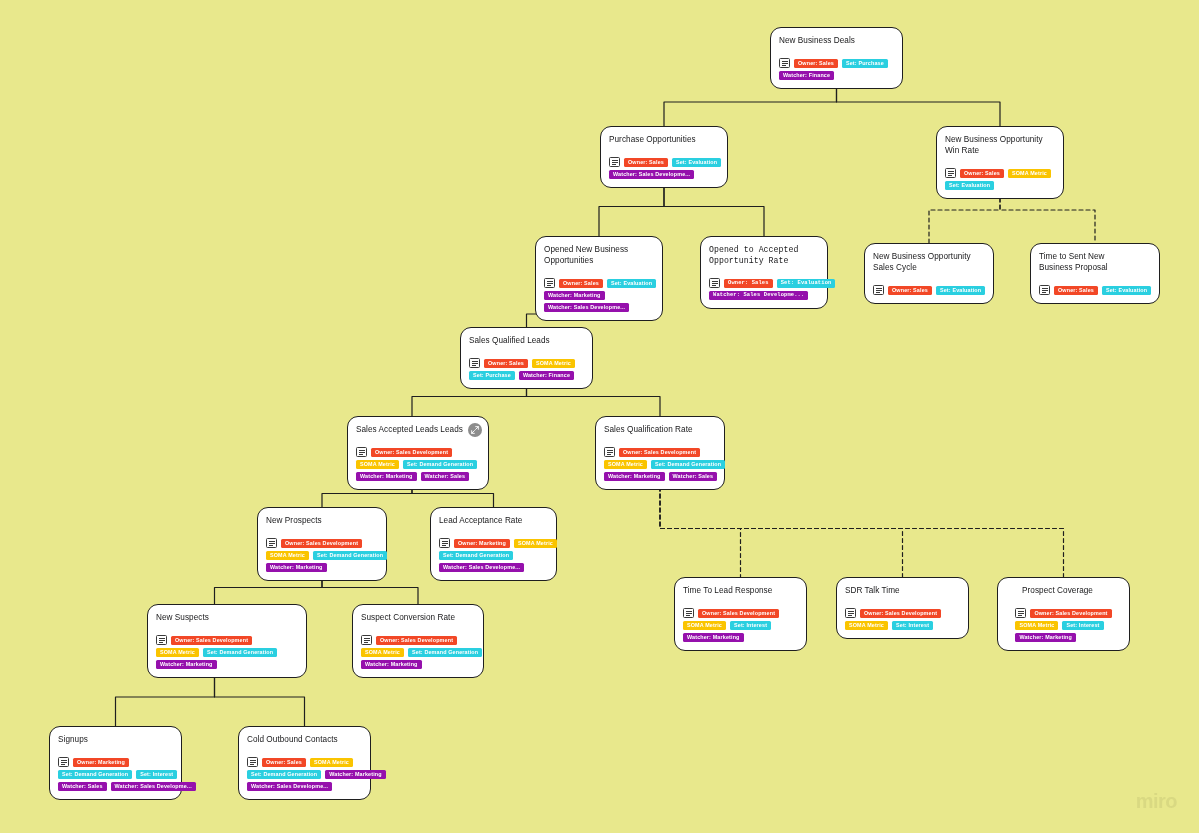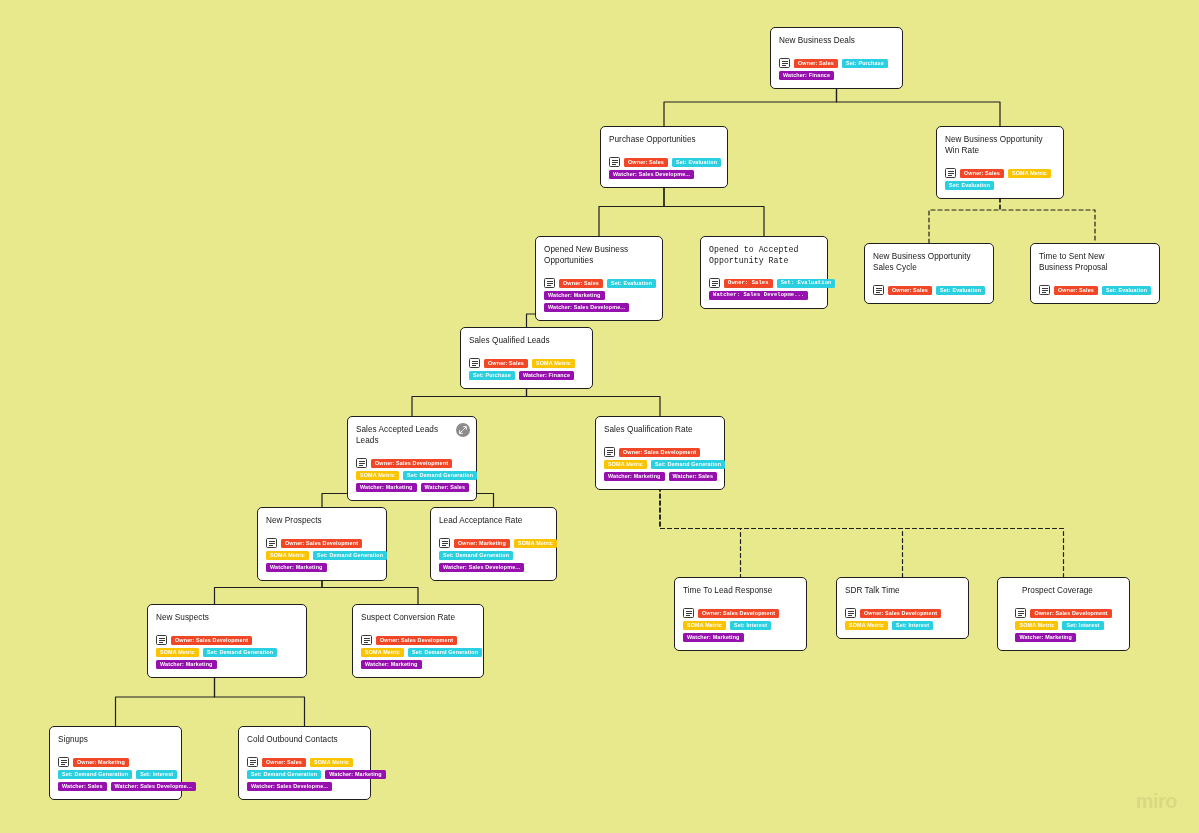--- a/index.html
+++ b/index.html
@@ -26,21 +26,21 @@
     font-size: 23px;
     font-weight: 700;
     color: #1a1a1a;
     letter-spacing: 0.1px;
     white-space: nowrap;
   }
   .card {
     position: absolute;
     background: #ffffff;
     border: 1.5px solid #1f1f1f;
-    border-radius: 5px;
+    border-radius: 11px;
     padding: 7px 8px 8px 8px;
     display: flex;
     flex-direction: column;
     gap: 12px;
   }
   .card-title {
     font-size: 8.2px;
     line-height: 11px;
     color: #18181a;
     font-weight: 400;
@@ -270,21 +270,21 @@
             </span>
             <span class="tag owner">Owner: Sales</span>
             <span class="tag metric">SOMA Metric</span>
           </div>
           <div class="tag-row">
             <span class="tag set">Set: Purchase</span>
             <span class="tag watcher">Watcher: Finance</span>
           </div>
         </div>
       </div>
-      <div class="card" style="left: 347px; top: 416px; width: 130px; min-height: 64px;">
+      <div class="card" style="left: 347px; top: 416px; width: 142px; min-height: 64px;">
         <div class="card-title">Sales Accepted Leads Leads</div>
         <div class="tag-rows">
           <div class="tag-row">
             <span class="doc-icon">
               <i></i>
               <i></i>
               <i></i>
             </span>
             <span class="tag owner">Owner: Sales Development</span>
           </div>

